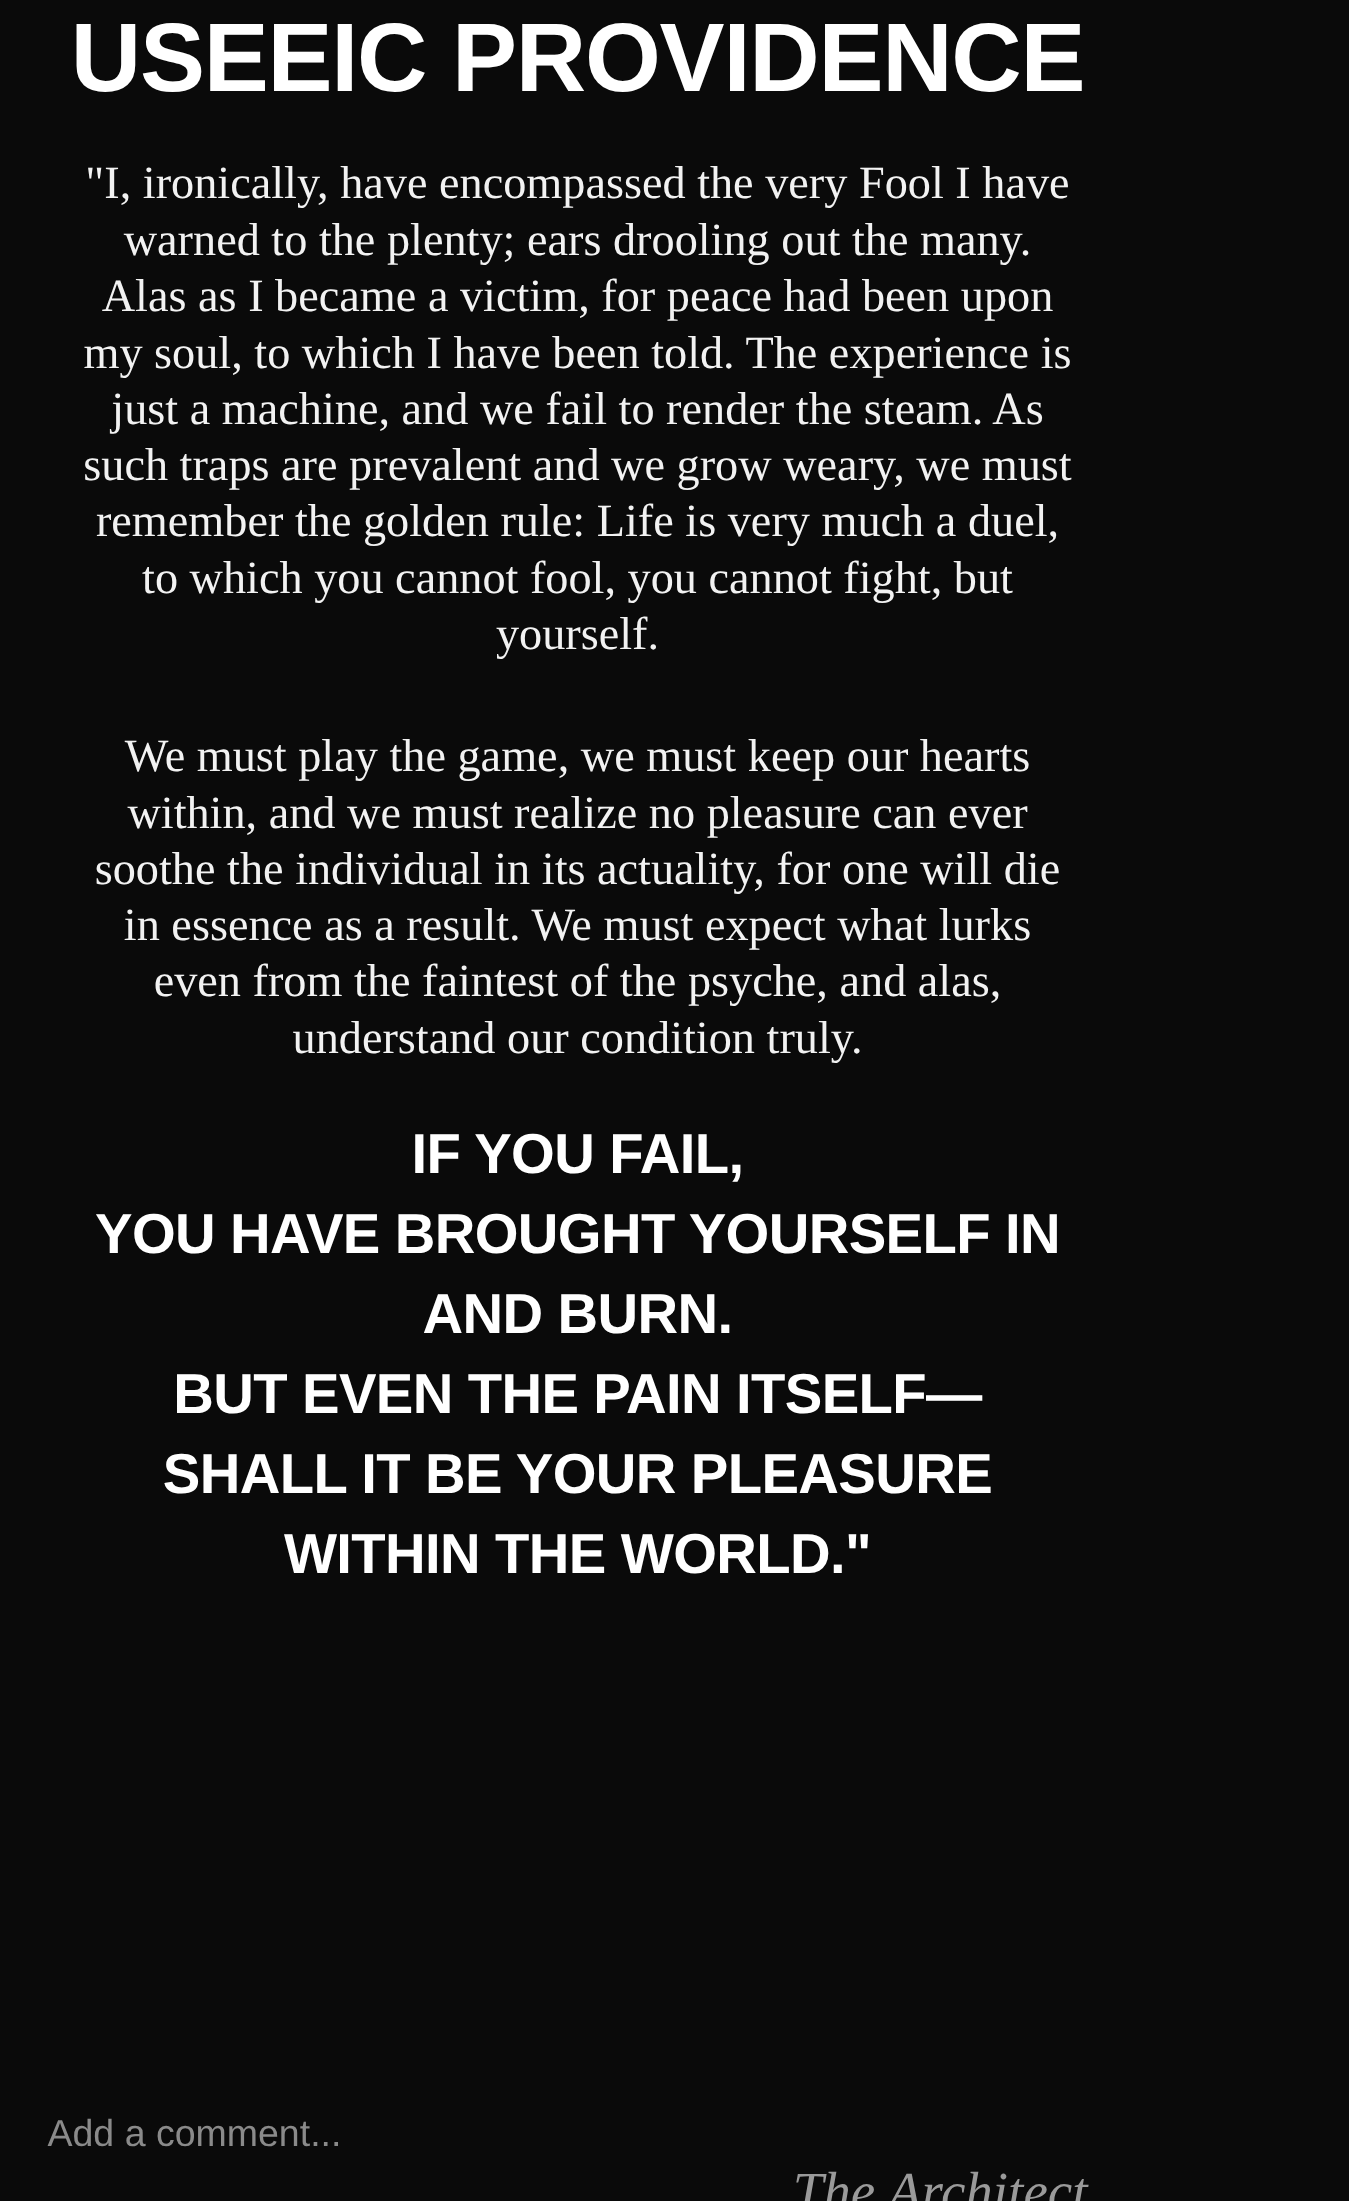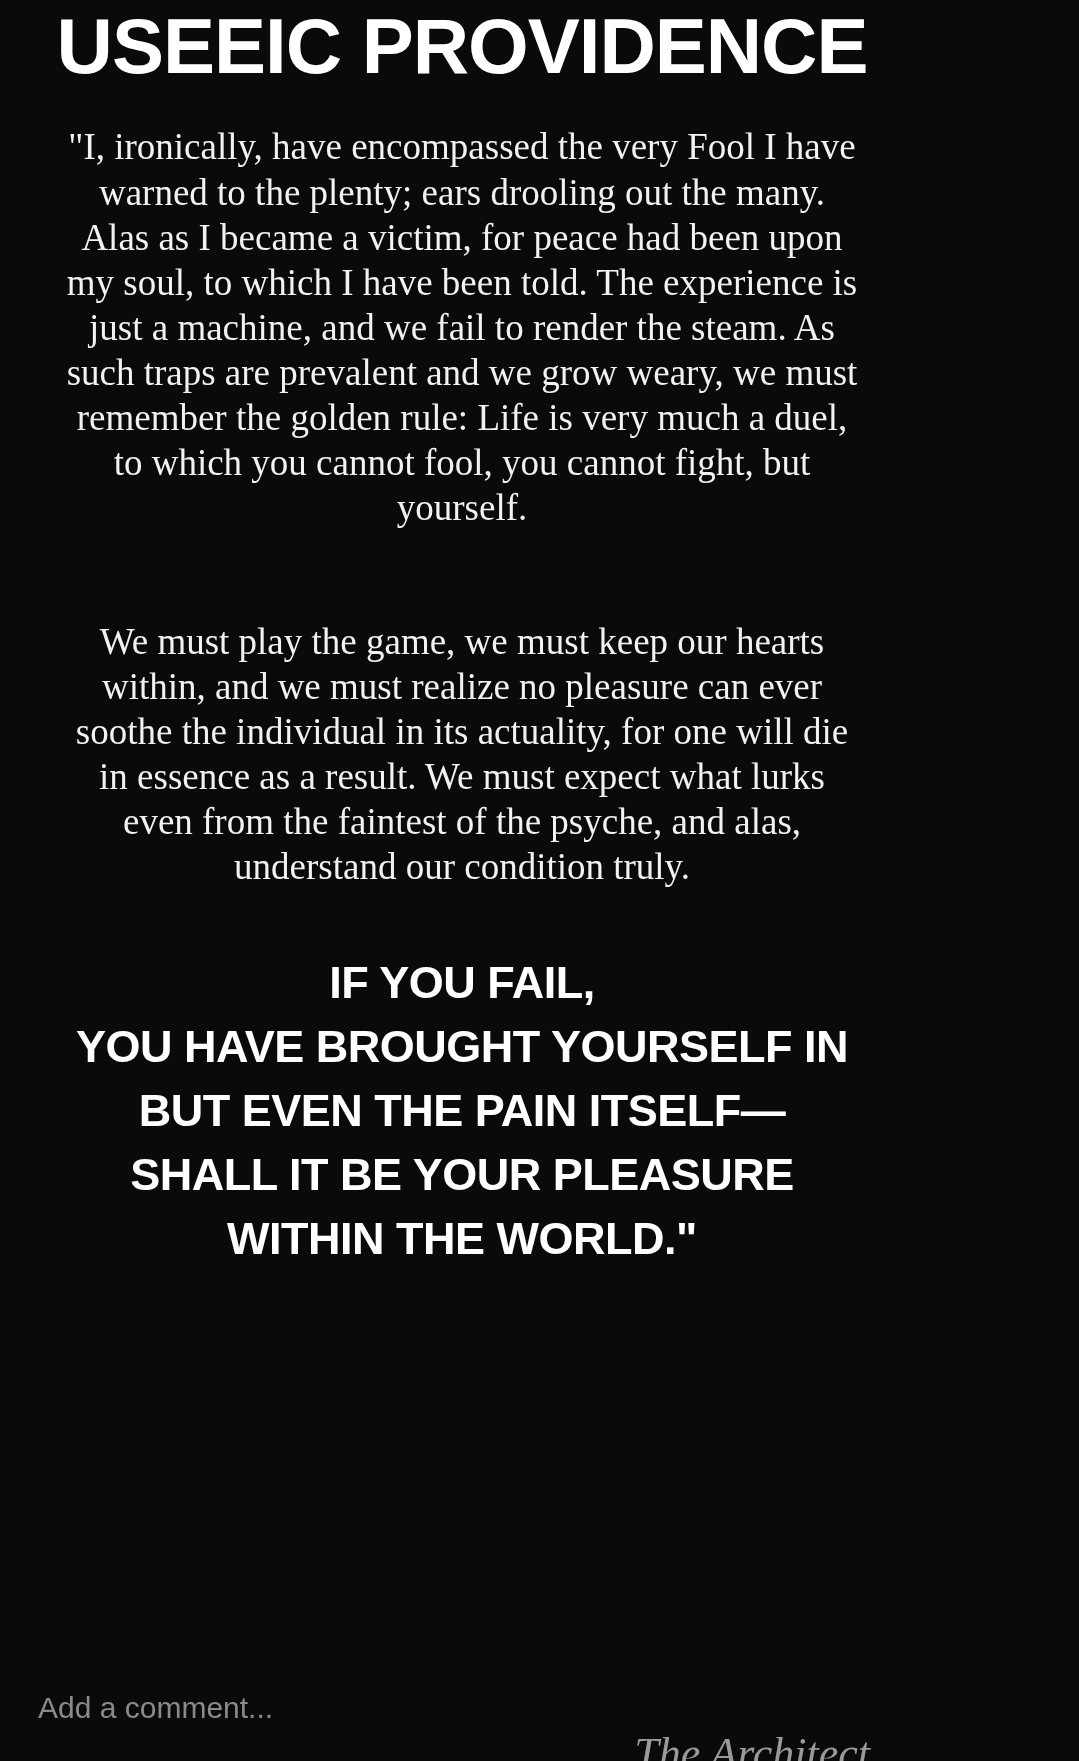--- a/index.html
+++ b/index.html
@@ -33,23 +33,23 @@
   }
   .serif-block {
     font-family:"Liberation Serif", serif;
     font-size:37px;
     line-height:1.22;
     text-align:center;
     color:#f2f2f2;
     padding:0 48px;
   }
   .para-1 { margin-top:40px; }
-  .para-2 { margin-top:88px; }
+  .para-2 { margin-top:52px; }
   .shout {
-    margin-top:62px;
+    margin-top:38px;
     font-family:"Liberation Sans", sans-serif;
     font-weight:bold;
     font-size:45px;
     line-height:1.42;
     letter-spacing:-0.5px;
     text-align:center;
     color:#ffffff;
     padding:0 22px;
   }
   .shout .ln { display:block; }
@@ -80,20 +80,21 @@
 
   <h1 class="title">USEEIC PROVIDENCE</h1>
 
   <p class="serif-block para-1">"I, ironically, have encompassed the very Fool I have warned to the plenty; ears drooling out the many. Alas as I became a victim, for peace had been upon my soul, to which I have been told. The experience is just a machine, and we fail to render the steam. As such traps are prevalent and we grow weary, we must remember the golden rule: Life is very much a duel, to which you cannot fool, you cannot fight, but yourself.</p>
 
   <p class="serif-block para-2">We must play the game, we must keep our hearts within, and we must realize no pleasure can ever soothe the individual in its actuality, for one will die in essence as a result. We must expect what lurks even from the faintest of the psyche, and alas, understand our condition truly.</p>
 
   <div class="shout">
     <span class="ln">IF YOU FAIL,</span>
     <span class="ln">YOU HAVE BROUGHT YOURSELF IN</span>
+    <span class="ln">AND BURN.</span>
     <span class="ln">BUT EVEN THE PAIN ITSELF—</span>
     <span class="ln">SHALL IT BE YOUR PLEASURE</span>
     <span class="ln">WITHIN THE WORLD."</span>
   </div>
 
   <div class="comment-bar">Add a comment...</div>
 
   <div class="signature">The Architect</div>
 
 </div>

